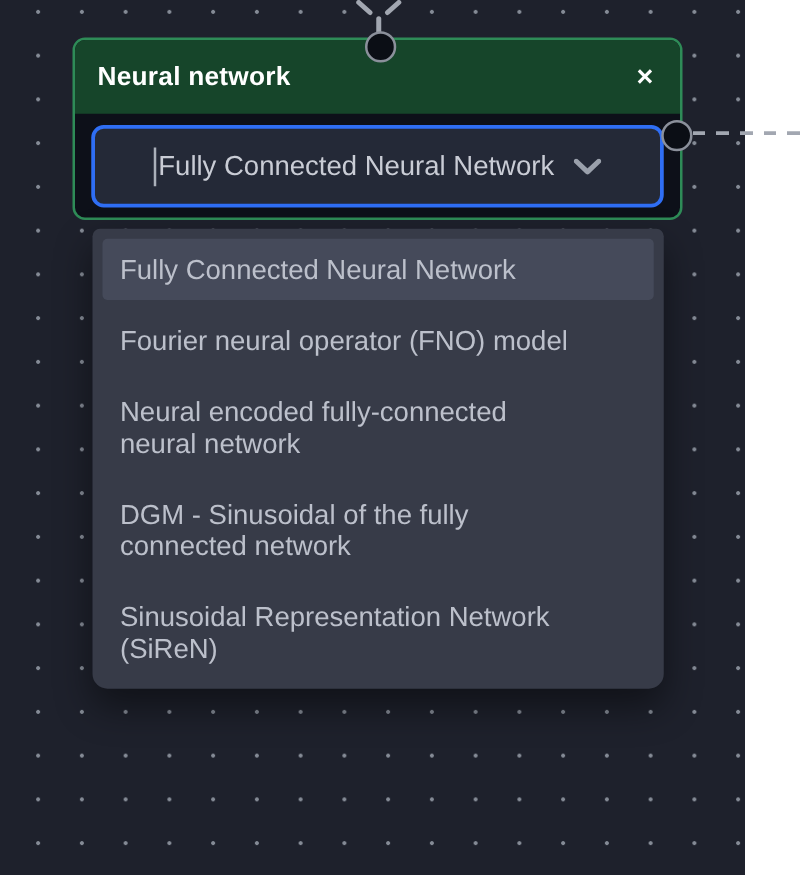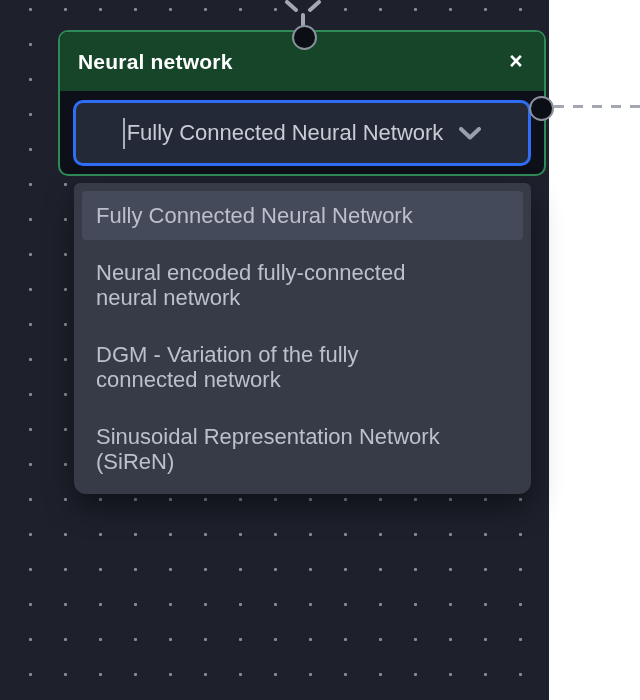--- a/index.html
+++ b/index.html
@@ -5,21 +5,21 @@
   html, body {
     margin: 0;
     padding: 0;
     width: 640px;
     height: 700px;
     overflow: hidden;
     font-family: "Liberation Sans", sans-serif;
   }
   .canvas {
     position: relative;
-    width: 549px;
+    width: 596px;
     height: 700px;
     background-color: #1e212c;
     background-image: radial-gradient(circle, #858b96 1.3px, transparent 1.8px);
     background-size: 35px 35px;
     background-position: 13px 27px;
   }
 
   
   .node-card {
     position: absolute;
@@ -182,21 +182,22 @@
         </svg>
       </span>
     </div>
 
     <div class="handle handle-top"></div>
     <div class="handle handle-right"></div>
   </div>
 
   <div class="dropdown-panel">
     <div class="option selected">Fully Connected Neural Network</div>
+    <div class="option">Fourier neural operator (FNO) model</div>
     <div class="option">Neural encoded fully-connected
 neural network</div>
-    <div class="option">DGM - Variation of the fully
+    <div class="option">DGM - Sinusoidal of the fully
 connected network</div>
     <div class="option">Sinusoidal Representation Network
 (SiReN)</div>
   </div>
 
 </div>
 
 </body></html>

